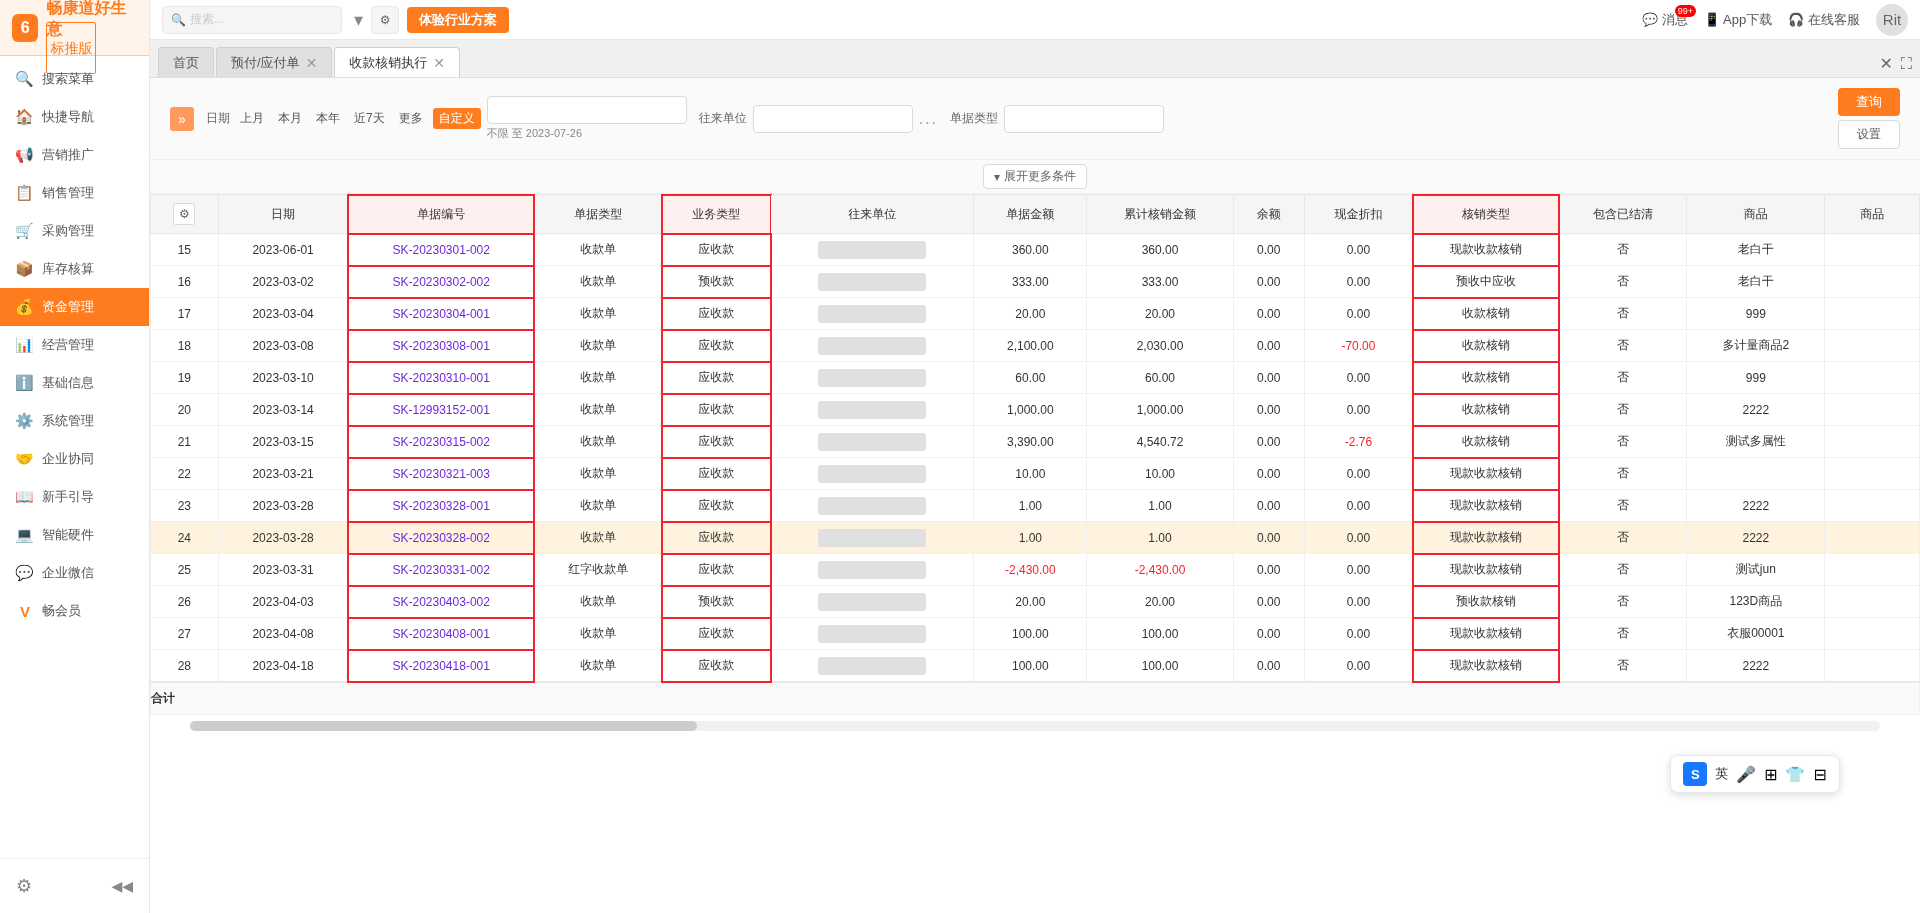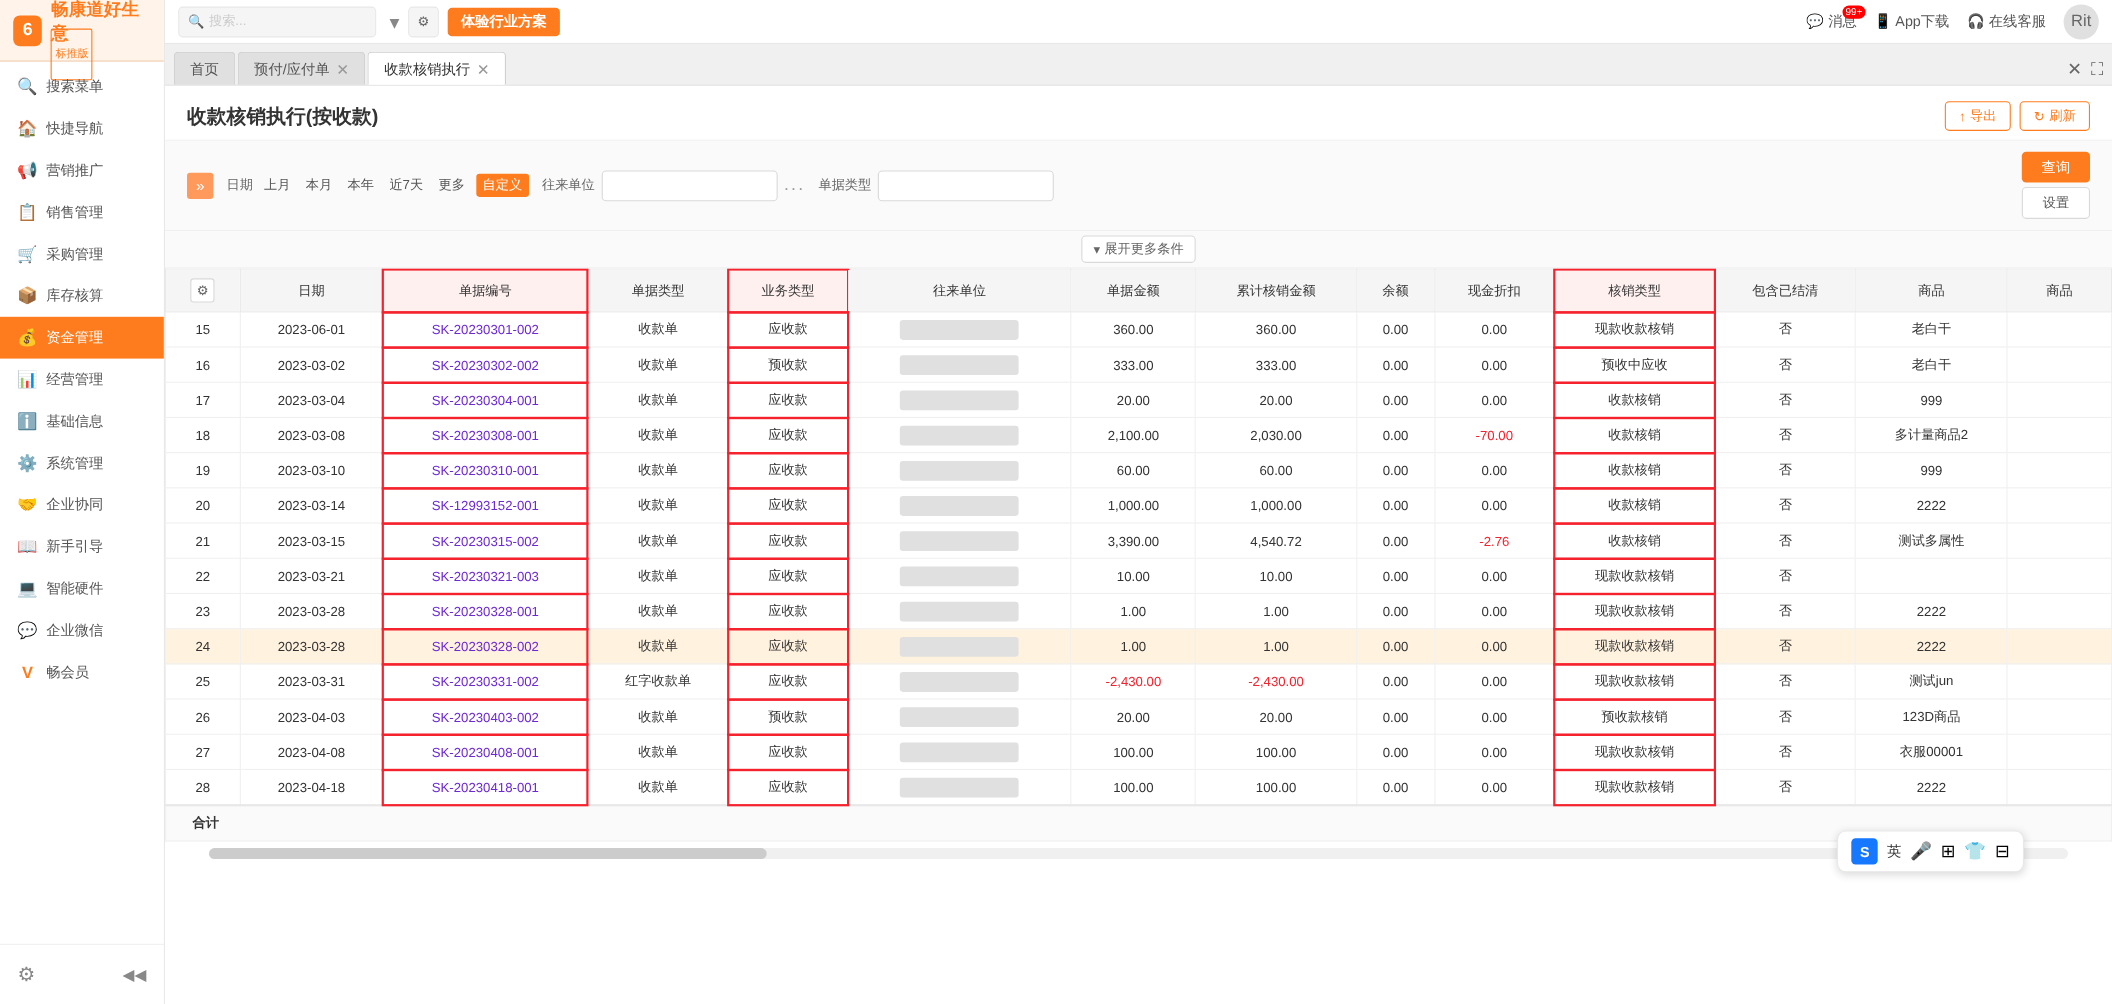--- a/index.html
+++ b/index.html
@@ -2,21 +2,21 @@
 <html><head>
   <meta charset="utf-8">
   <style>
     * { box-sizing: border-box; margin: 0; padding: 0; }
     body { font-family: 'Microsoft YaHei', Arial, sans-serif; font-size: 12px; background: #f5f5f5; display: flex; height: 913px; overflow: hidden; }
 
     
     .sidebar { width: 150px; background: #fff; border-right: 1px solid #e8e8e8; display: flex; flex-direction: column; flex-shrink: 0; }
     .sidebar-logo { height: 56px; background: #fff3ea; display: flex; align-items: center; padding: 0 12px; gap: 8px; border-bottom: 1px solid #f0d0b0; }
     .sidebar-logo-icon { width: 28px; height: 28px; background: #ff7c1e; border-radius: 6px; display: flex; align-items: center; justify-content: center; color: #fff; font-size: 16px; font-weight: bold; }
-    .sidebar-logo-badge { font-size: 10px; color: #ff7c1e; border: 1px solid #ff7c1e; padding: 17px 3px; border-radius: 2px; }
+    .sidebar-logo-badge { font-size: 14px; color: #ff7c1e; border: 1px solid #ff7c1e; padding: 17px 3px; border-radius: 2px; }
     .sidebar-nav { flex: 1; overflow-y: auto; padding: 4px 0; }
     .sidebar-item { display: flex; align-items: center; gap: 8px; padding: 10px 16px; cursor: pointer; color: #555; font-size: 13px; }
     .sidebar-item.active { background: #ff7c1e; color: #fff; }
     .sidebar-item-icon { width: 18px; height: 18px; display: flex; align-items: center; justify-content: center; font-size: 15px; flex-shrink: 0; }
     .sidebar-bottom { padding: 8px 0; border-top: 1px solid #f0f0f0; }
     .sidebar-bottom-item { display: flex; align-items: center; gap: 8px; padding: 8px 16px; cursor: pointer; color: #888; font-size: 12px; }
 
     
     .main { flex: 1; display: flex; flex-direction: column; overflow: hidden; }
 
@@ -201,45 +201,38 @@
       <span class="tab-close">✕</span>
     </div>
     <div class="tabbar-controls">
       <span style="font-size:16px;cursor:pointer;color:#666;">✕</span>
       <span style="font-size:16px;cursor:pointer;color:#666;">⛶</span>
     </div>
   </div>
 
   <div class="content">
 
-    <div class="content-header">
-      <h2 class="content-title">收款核销执行(按收款)</h2>
-      <div class="content-actions">
-        <button class="btn-outline">
-          <span>↑</span>
-          <span>导出</span>
-        </button>
-        <button class="btn-outline">
-          <span>↻</span>
-          <span>刷新</span>
-        </button>
-      </div>
-    </div>
 
     <div class="filter-bar">
       <div class="filter-toggle">»</div>
       <div class="filter-group">
         <span class="filter-label">日期</span>
         <div class="filter-date-links">
           <span class="filter-date-link">上月</span>
           <span class="filter-date-link">本月</span>
           <span class="filter-date-link">本年</span>
           <span class="filter-date-link">近7天</span>
           <span class="filter-date-link">更多</span>
           <span class="filter-date-link custom">自定义</span>
+        </div>
+        <div style="display:flex;flex-direction:column;">
+          <div style="display:flex;gap:4px;align-items:center;">
+            <input type="text" class="filter-input" style="width: 200px;">
+          </div>
+          <div class="filter-date-sub">不限 至 2023-07-26</div>
         </div>
       </div>
       <div class="filter-group">
         <span class="filter-label">往来单位</span>
         <input type="text" class="filter-input" style="">
         <span class="filter-dots">...</span>
       </div>
       <div class="filter-group">
         <span class="filter-label">单据类型</span>
         <select class="filter-select">
@@ -499,21 +492,21 @@
       <td>100.00</td>
       <td>100.00</td>
       <td>0.00</td>
       <td>0.00</td>
       <td class="col-outlined">现款收款核销</td>
       <td>否</td>
       <td>2222</td>
       <td style="min-width:60px;"></td>
     </tr>
             <tr class="total-row">
-    <td colspan="14" style="text-align:left;padding-left:24px;">合计</td>
+    <td colspan="14" style="text-align:left;padding-left:0;">合计</td>
   </tr>
           </tbody>
       </table>
       <div style="padding:4px 20px;margin-top:2px;">
         <div class="scrollbar-track">
           <div class="scrollbar-thumb"></div>
         </div>
       </div>
     </div>
   </div>

